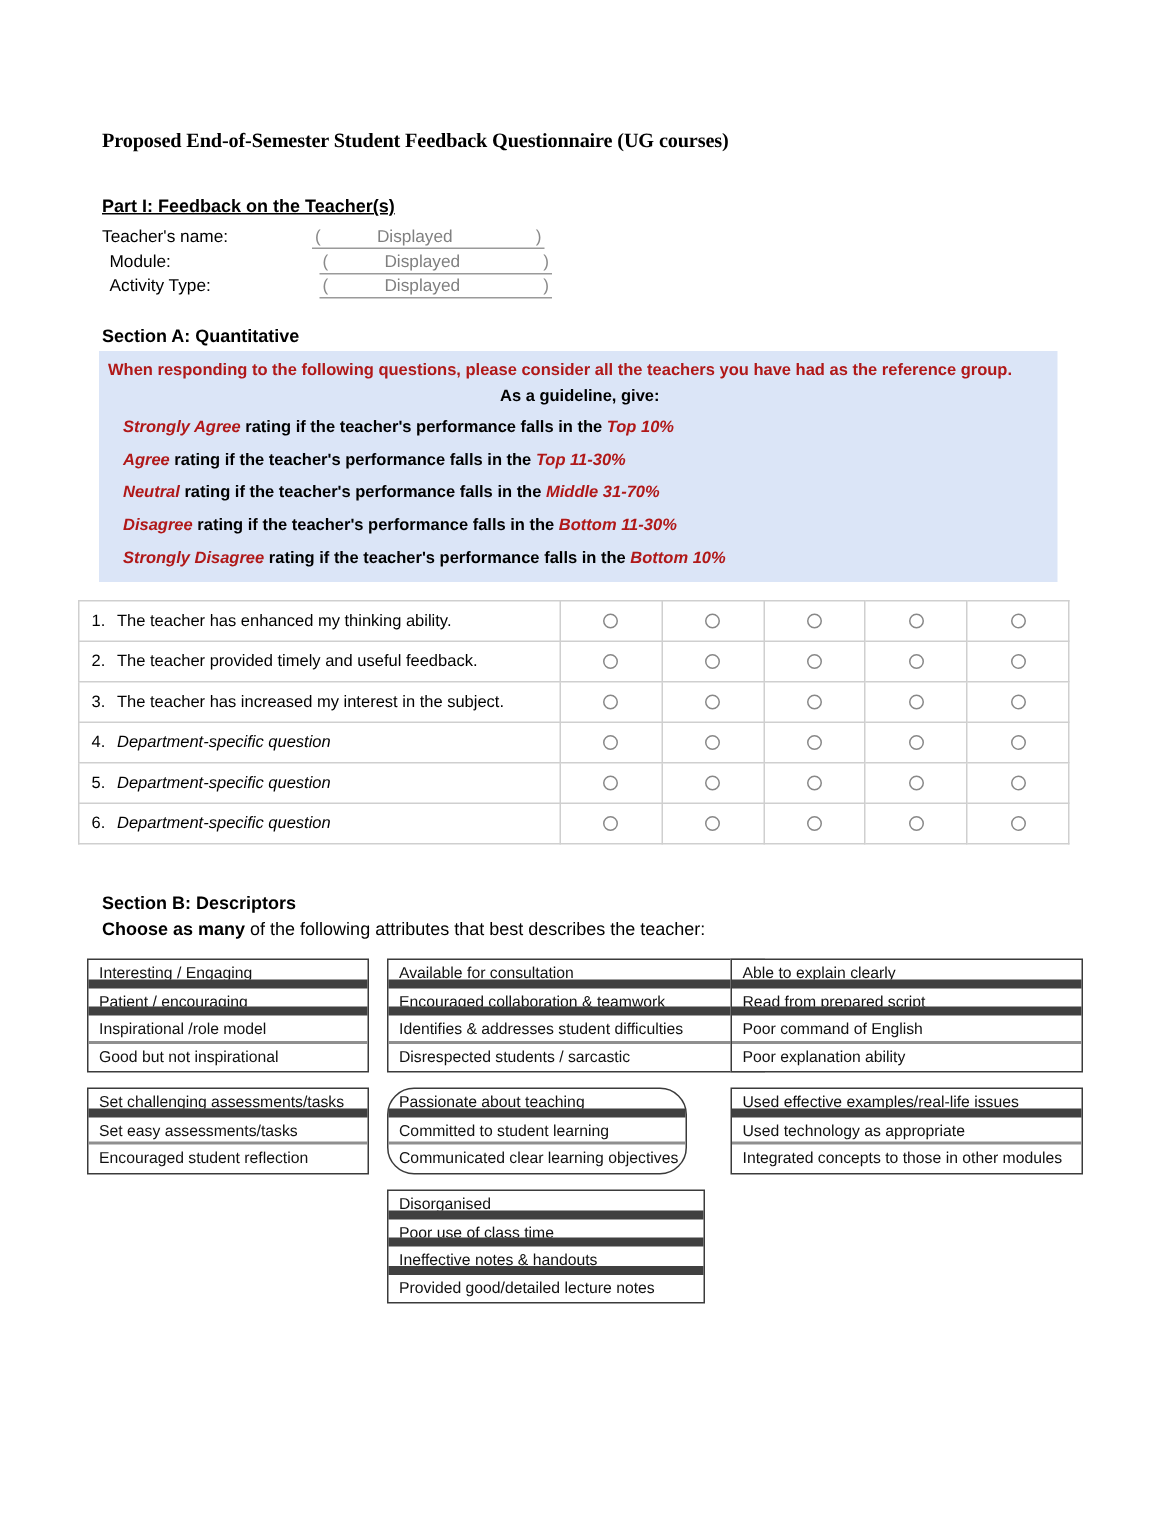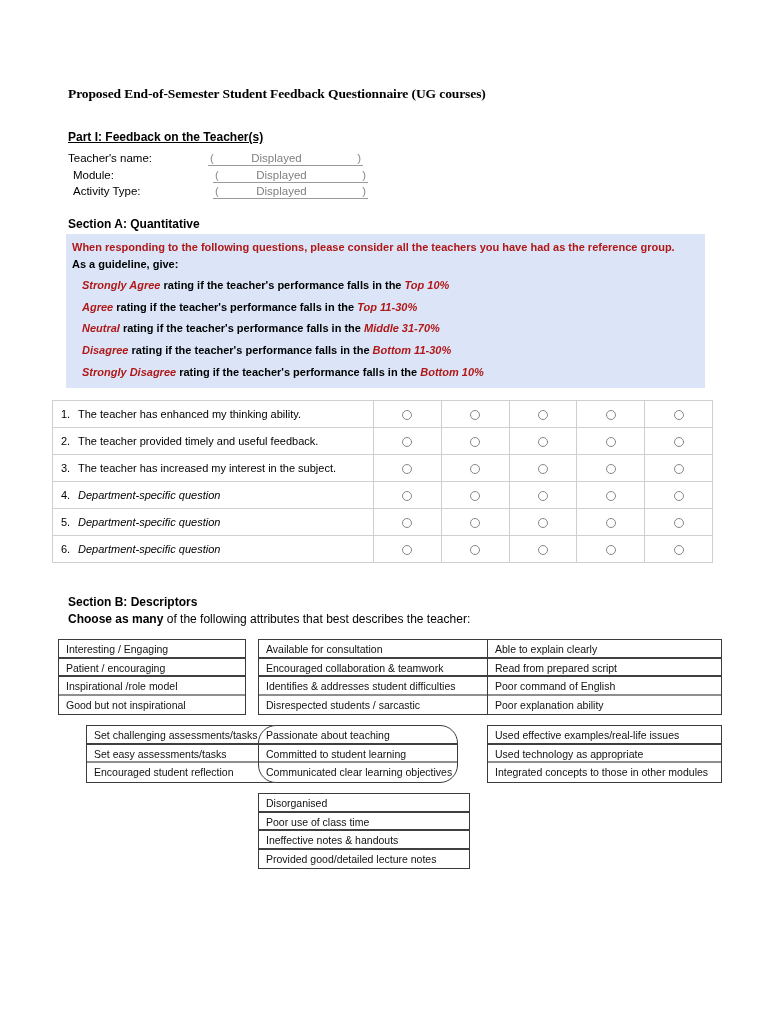--- a/index.html
+++ b/index.html
@@ -106,21 +106,21 @@
     width: 639px;
     padding: 6px 4px 8px 4px;
     box-sizing: border-box;
     background: #dbe5f7;
     font-size: 11px;
     font-weight: bold;
     line-height: 15.6px;
     color: #000;
   }
   .callout .intro { color: #b01818; padding-left: 2px; }
-  .callout .guideline { color: #000; padding-left: 2px; padding-top: 1px; display:block; }
+  .callout .guideline { color: #000; padding-left: 2px; padding-top: 1px; display:block;text-align:center; }
   .callout .rule {
     padding-left: 12px;
     margin-top: 6px;
     color: #000;
     white-space: nowrap;
   }
   .rk { color: #b01818; font-style: italic; }
 
   
   .rating-table {
@@ -178,34 +178,34 @@
     border: 1.2px solid #3b3b3b;
     box-sizing: border-box;
     background: #ffffff;
   }
   .desc-item {
     font-size: 10.5px;
     color: #111;
     height: 18.6px;
     line-height: 18.6px;
     padding-left: 7px;
-    border-bottom: 2px solid #404040;
+    border-bottom: 6px solid #404040;
     box-sizing: border-box;
     white-space: nowrap;
     overflow: hidden;
   }
   .desc-item.thick { border-bottom: 2px solid #8f8f8f; }
   .desc-item.last { border-bottom: none; }
 
   
   #dg-c1r1 { left: 58px;  top: 639px; width: 188px; }
   #dg-c2r1 { left: 258px; top: 639px; width: 252px; }
   #dg-c3r1 { left: 487px; top: 639px; width: 235px; }
 
-  #dg-c1r2 { left: 58px;  top: 725px; width: 188px; margin-left: 28px; }
+  #dg-c1r2 { left: 58px;  top: 725px; width: 188px; }
   #dg-c2r2 { left: 258px; top: 725px; width: 200px; border-radius: 18px; }
   #dg-c3r2 { left: 487px; top: 725px; width: 235px; }
 
   #dg-c2r3 { left: 258px; top: 793px; width: 212px; }
 </style>
 </head>
 <body>
 
 <div class="page">
 

